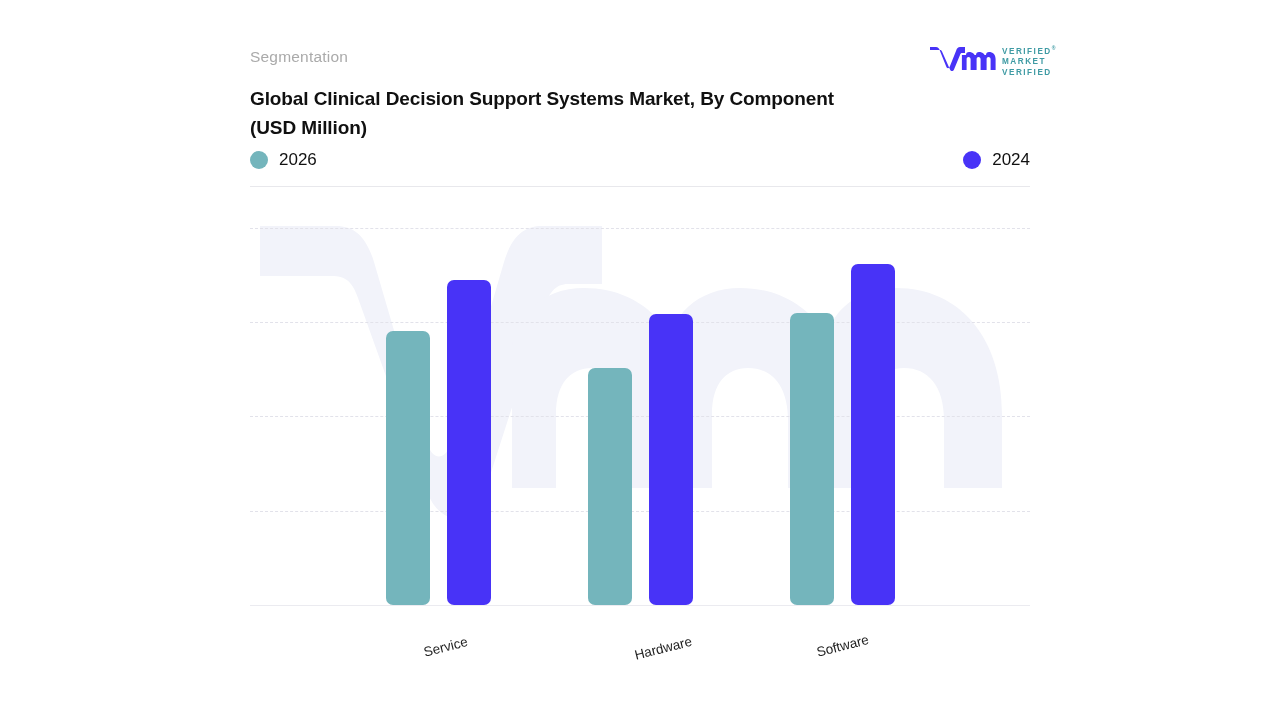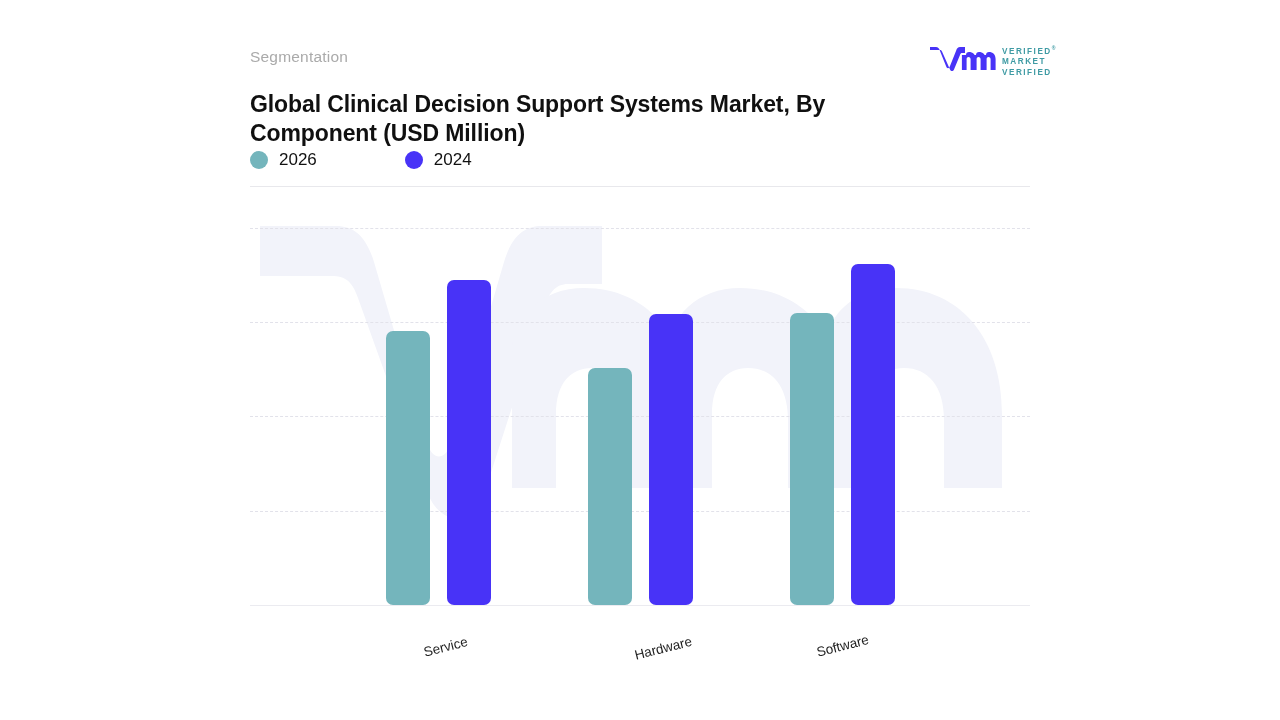--- a/index.html
+++ b/index.html
@@ -29,23 +29,23 @@
     left: 250px;
     top: 48px;
     font-size: 15.5px;
     color: #aaaaaa;
     letter-spacing: 0.2px;
   }
 
   .chart-title {
     position: absolute;
     left: 250px;
-    top: 90px;
+    top: 84px;
     width: 620px;
-    font-size: 23px;
+    font-size: 19px;
     font-weight: bold;
     line-height: 29px;
     color: #101010;
     letter-spacing: -0.1px;
   }
 
   
   .logo {
     position: absolute;
     left: 928px;
@@ -80,21 +80,21 @@
     letter-spacing: 0;
   }
 
   
   .legend {
     position: absolute;
     left: 250px;
     top: 150px;
     width: 780px;
     display: flex;
-    justify-content: flex-start;
+    justify-content: space-between;
     gap: 88px;
     align-items: center;
   }
   .legend-item {
     display: flex;
     align-items: center;
     gap: 11px;
   }
   .legend-swatch {
     width: 18px;

